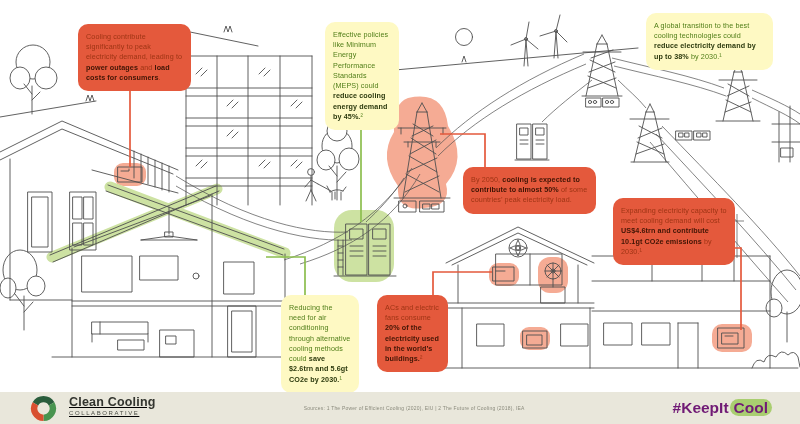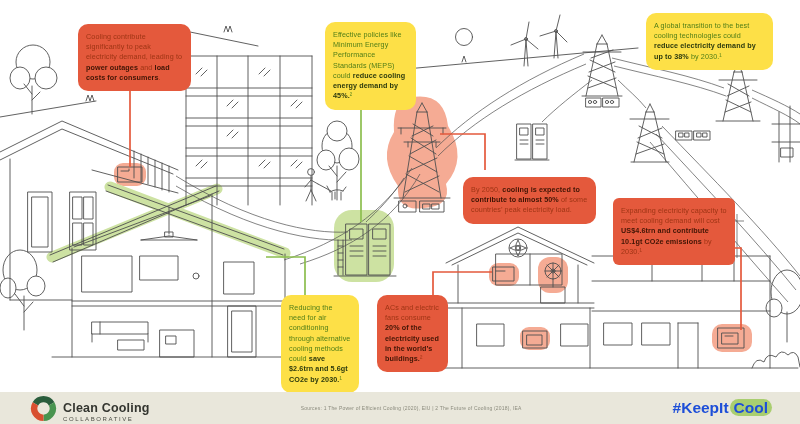--- a/index.html
+++ b/index.html
@@ -9,37 +9,37 @@
   .art{stroke:#4f4f4f;stroke-width:.9;fill:none;stroke-linejoin:round;stroke-linecap:round;}
   .artf{stroke:#4f4f4f;stroke-width:.9;fill:#ffffff;stroke-linejoin:round;}
   .wire{stroke:#4f4f4f;stroke-width:.7;fill:none;}
   .conn-o{stroke:#e4593c;stroke-width:1.7;fill:none;}
   .conn-g{stroke:#8cbe4e;stroke-width:1.7;fill:none;}
   .co{position:absolute;border-radius:10px;padding:8px 8px;font-size:7.2px;line-height:1.42;
       box-sizing:border-box;letter-spacing:.1px;}
   .co .b{font-weight:bold;}
   .co.orange{background:#e4593c;color:#9e3414;}
   .co.orange .b{color:#401505;}
-  .co.green{background:#fde047;color:#4f7d17;}
+  .co.green{background:#fef9c3;color:#4f7d17;}
   .co.green .b{color:#2c3a0e;}
   .c1{left:78px;top:24px;width:113px;}
-  .c2{left:325px;top:22px;width:91px;}
+  .c2{left:325px;top:22px;width:74px;}
   .c3{left:646px;top:13px;width:127px;}
-  .c4{left:463px;top:167px;width:133px;margin-top:10px;}
-  .c5{left:613px;top:198px;width:122px;border-radius:6px;}
+  .c4{left:463px;top:167px;width:133px;}
+  .c5{left:613px;top:198px;width:122px;}
   .c6{left:281px;top:295px;width:78px;}
   .c7{left:377px;top:295px;width:71px;}
   .footer{position:absolute;left:0;top:392px;width:800px;height:32px;background:#e9e7db;
           display:flex;align-items:center;}
-  .brand{display:flex;align-items:flex-end;gap:6px;margin-left:30px;}
+  .brand{display:flex;align-items:flex-start;gap:12px;margin-left:30px;text-decoration:underline;}
   .logo{width:27px;height:27px;}
   .brand-name{font-size:12.5px;font-weight:bold;color:#33352f;letter-spacing:.2px;}
   .brand-sub{font-size:6px;color:#4b4d45;letter-spacing:1.6px;margin-top:1px;}
   .sources{flex:1;text-align:center;font-size:5px;color:#8b8b7d;letter-spacing:.2px;}
-  .hashtag{margin-right:28px;font-size:15.5px;font-weight:bold;color:#1d4ed8;}
+  .hashtag{margin-right:28px;font-size:15.5px;font-weight:bold;color:#701a75;}
   .hashtag .hl{background:#a9ce70;border-radius:9px;padding:0 4px;margin-left:1px;}
 </style>
 </head>
 <body>
 
 <div class="stage">
 
 <svg class="scene" width="800" height="392" viewBox="0 0 800 392">
 
   <g>

